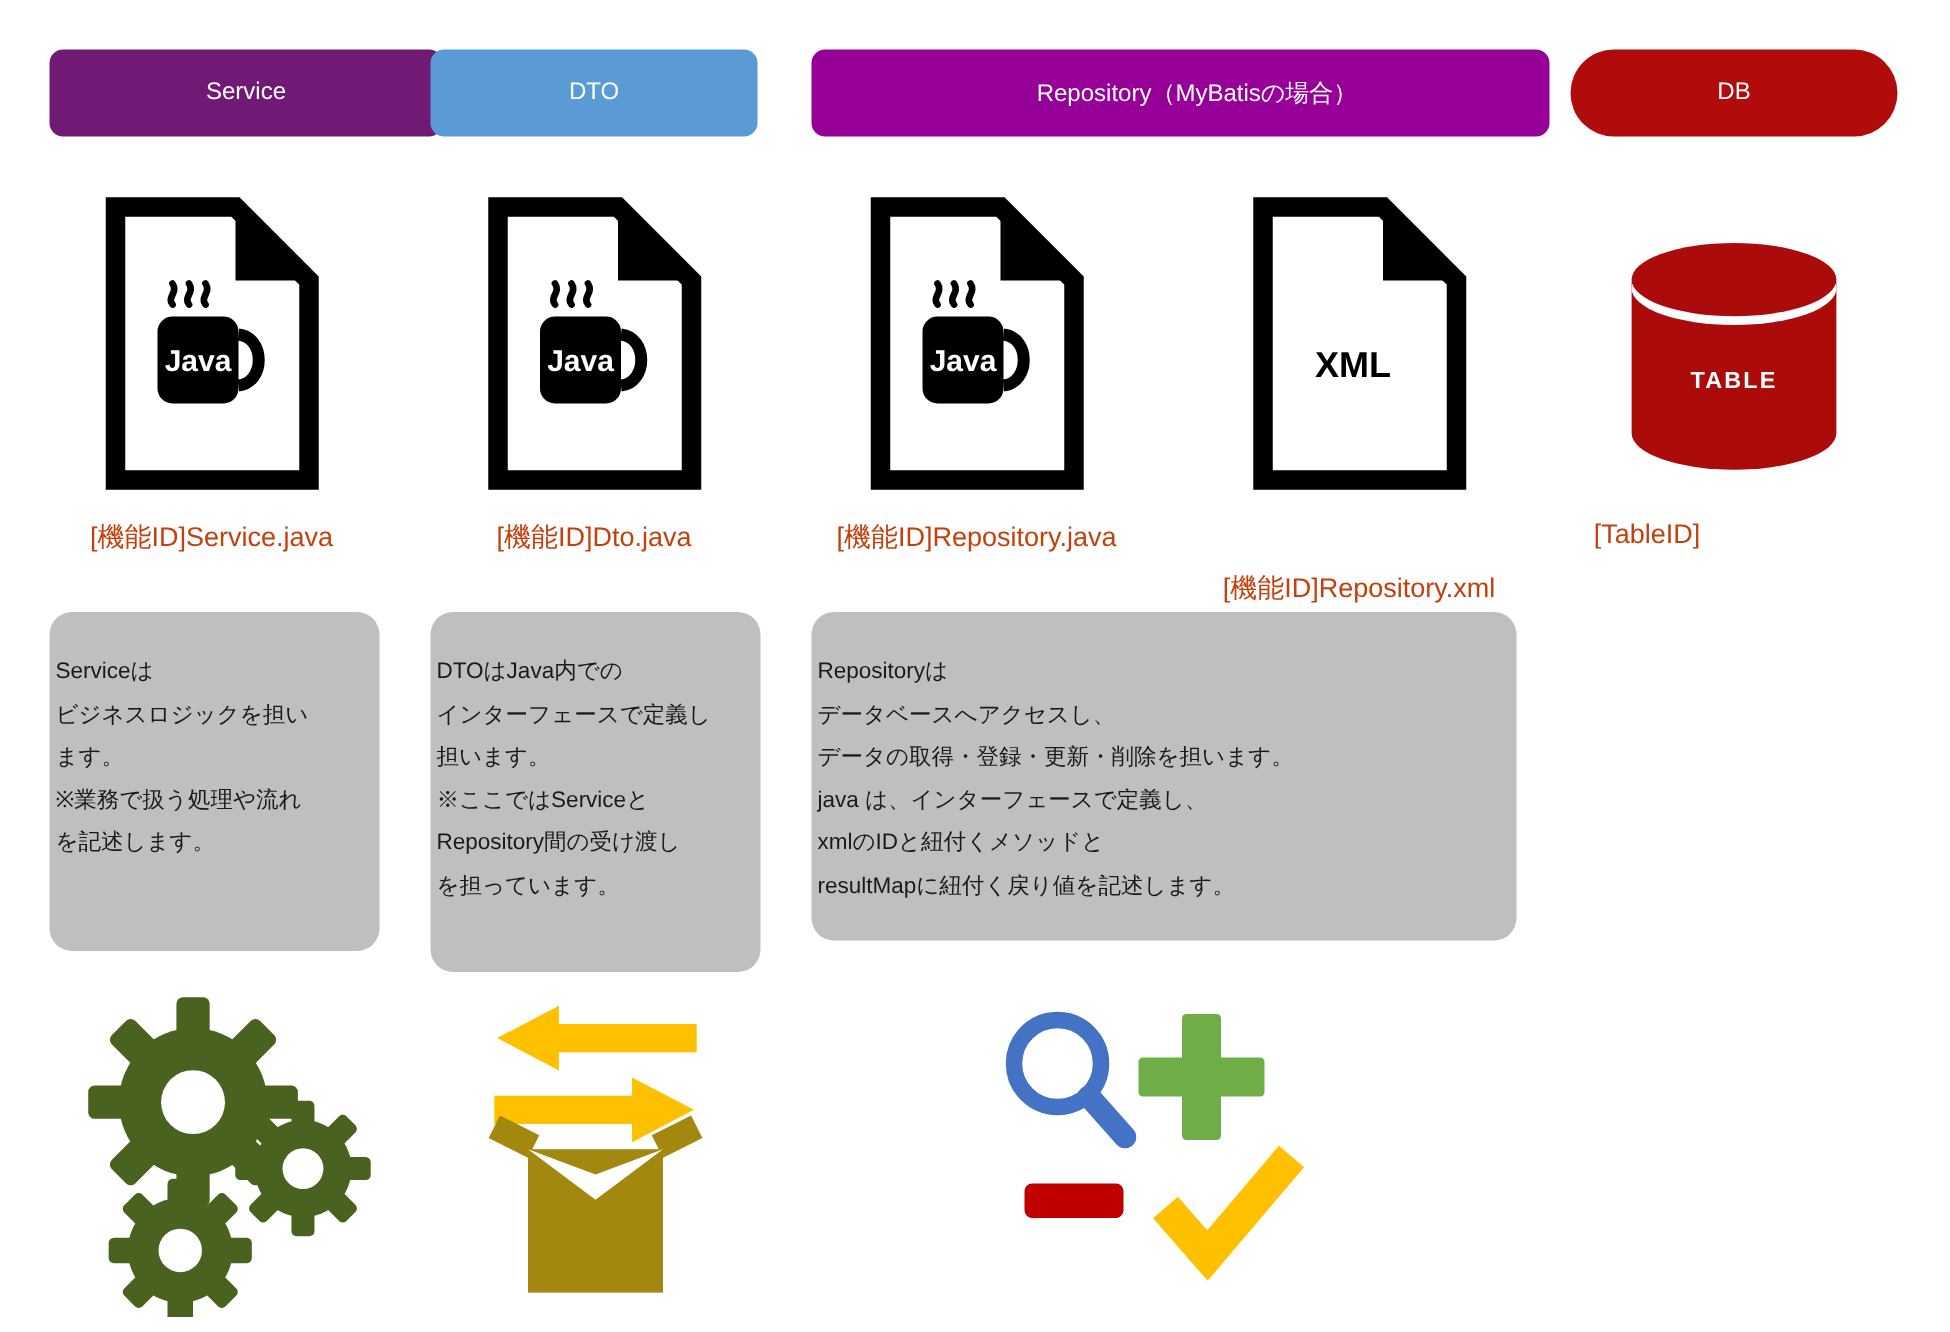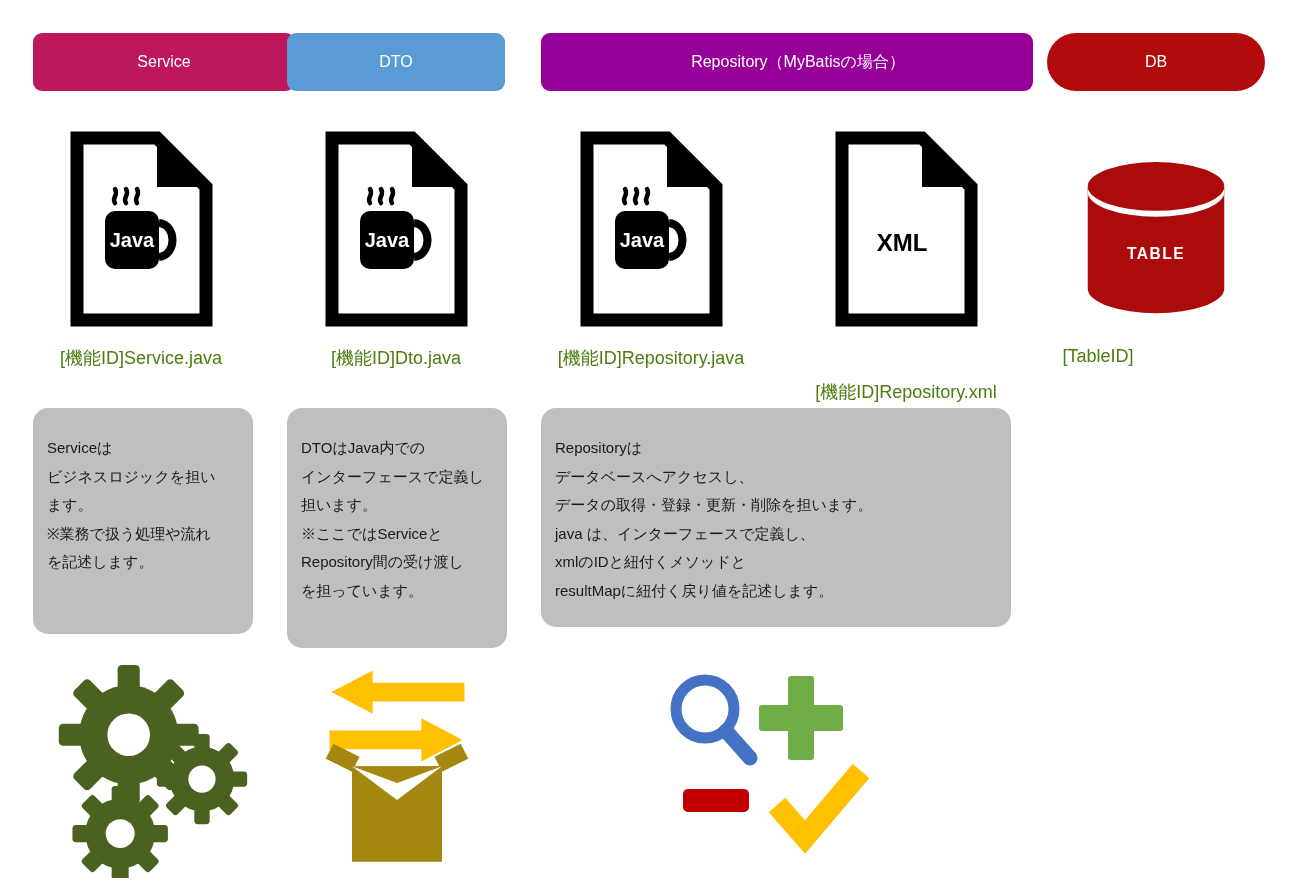--- a/index.html
+++ b/index.html
@@ -1,38 +1,38 @@
 <!DOCTYPE html>
 <html><head>
 <meta charset="utf-8">
 <style>
   html,body { margin:0; padding:0; background:#ffffff; font-family:"Liberation Sans", sans-serif; }
   .canvas { position:relative; width:1300px; height:888px; background:#ffffff; overflow:hidden; }
 
   
   .pill { position:absolute; top:33px; height:58px; border-radius:9px; color:#ffffff;
           display:flex; align-items:center; justify-content:center; font-size:16px; }
-  .pill-service { left:33px;  width:262px; background:#be185d; }
+  .pill-service { left:33px;  width:262px; background:#701a75; }
   .pill-dto     { left:287px; width:218px; background:#5B9BD5; }
   .pill-repo    { left:541px; width:470px; background:#970098;padding-left:22px; }
   .pill-db      { left:1047px;width:218px; background:#B20B0B;border-radius:29px; }
 
   
   .file-icon { position:absolute; top:126px; width:152px; height:206px; }
   .fi-1 { left:65px; }  .fi-2 { left:320px; } .fi-3 { left:575px; } .fi-4 { left:830px; }
   .db-icon { position:absolute; left:1078px; top:158px; width:156px; height:166px; }
 
   
   .filename { position:absolute; top:346px; width:260px; text-align:center;
-              font-size:18px; color:#4d7c0f; }
+              font-size:18px; color:#c2410c; }
   .fn-1 { left:11px; } .fn-2 { left:266px; } .fn-3 { left:521px; } .fn-4 { left:776px;margin-top:34px; } .fn-5 { left:968px; }
 
   
   .note { position:absolute; top:408px; background:#BFBFBF; border-radius:15px;
-          color:#1a1a1a; font-size:15px; line-height:1.9; padding:26px 16px 16px 14px;
+          color:#1a1a1a; font-size:15px; line-height:1.9; padding:26px 16px 16px 4px;
           white-space:pre-line; box-sizing:border-box; }
   .note-1 { left:33px;  width:220px; height:226px; }
   .note-2 { left:287px; width:220px; height:240px; }
   .note-3 { left:541px; width:470px; height:219px; }
 
   
   .gears-box   { position:absolute; left:52px;  top:658px; width:196px; height:220px; }
   .package-box { position:absolute; left:322px; top:662px; width:150px; height:212px; }
   .crud-box    { position:absolute; left:655px; top:665px; width:225px; height:192px; }
 

